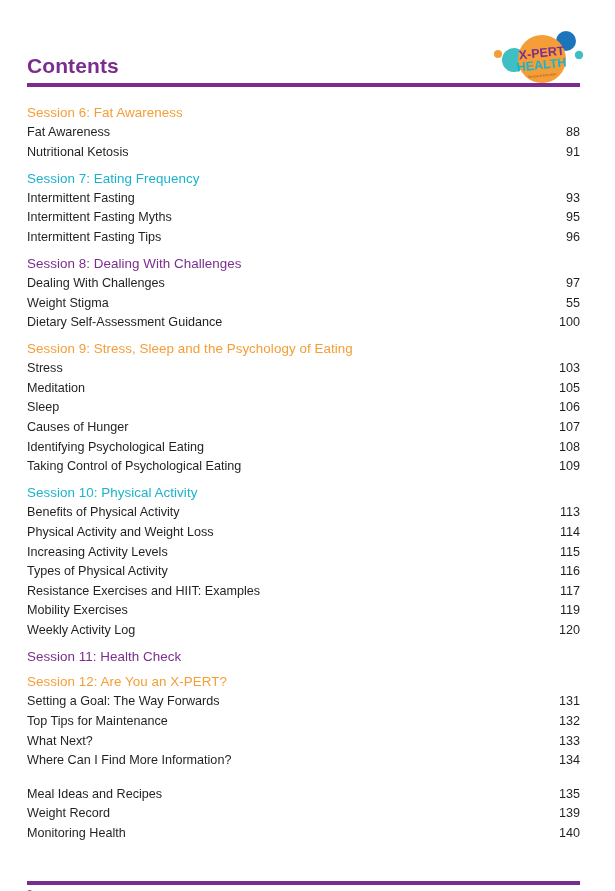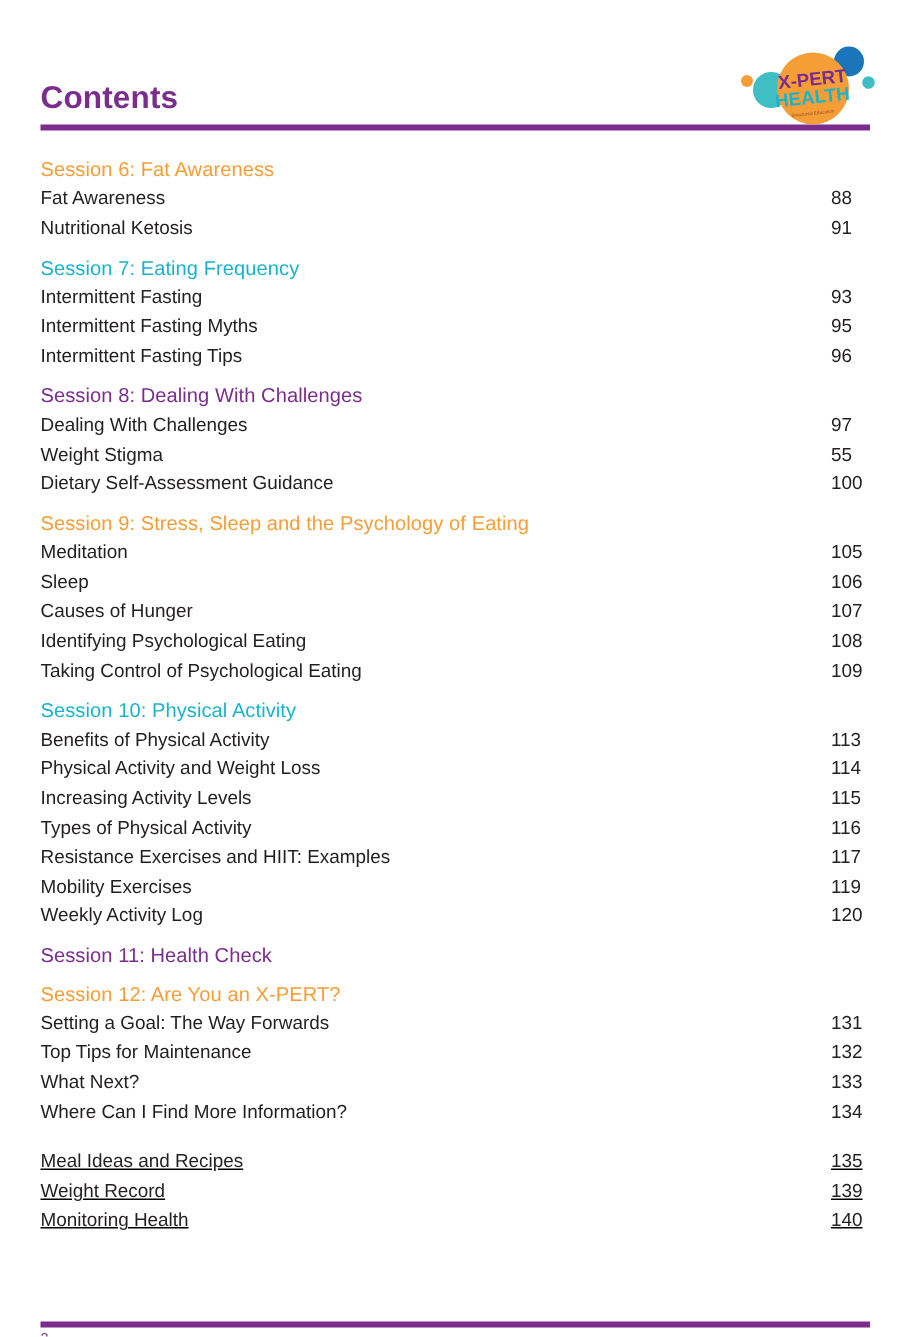--- a/index.html
+++ b/index.html
@@ -40,24 +40,24 @@
   .session-title.purple { color:#7B2D8E; }
 
   .rows { margin-top:1px; }
   .row {
     display:flex; align-items:baseline;
     height:19.6px;
     font-size:12.6px; color:#231F20; line-height:19.6px;
   }
   .row-label { flex:0 1 auto; white-space:nowrap; }
   .row-spacer { flex:1 1 auto; }
-  .row-page { flex:0 0 auto; min-width:26px; }
+  .row-page { flex:0 0 auto; text-align:right; min-width:26px; }
 
   .session + .session { margin-top:6.5px; }
-  .extra-block { margin-top:14px;text-decoration:underline; }
+  .extra-block { margin-top:14px; }
 
   
   .footer-rule {
     position:absolute; left:27px; top:857px;
     width:553px; height:3.5px; background:#7B2D8E;
   }
   .footer-page {
     position:absolute; left:27px; top:863px;
     font-size:9.6px; color:#7B2D8E; font-weight:400;
   }
@@ -138,20 +138,25 @@
             <span class="row-label">Dietary Self-Assessment Guidance</span>
             <span class="row-spacer"></span>
             <span class="row-page">100</span>
           </div>
         </div>
       </div>
       <div class="session">
         <div class="session-title orange">Session 9: Stress, Sleep and the Psychology of Eating</div>
         <div class="rows">
           <div class="row">
+            <span class="row-label">Stress</span>
+            <span class="row-spacer"></span>
+            <span class="row-page">103</span>
+          </div>
+          <div class="row">
             <span class="row-label">Meditation</span>
             <span class="row-spacer"></span>
             <span class="row-page">105</span>
           </div>
           <div class="row">
             <span class="row-label">Sleep</span>
             <span class="row-spacer"></span>
             <span class="row-page">106</span>
           </div>
           <div class="row">

